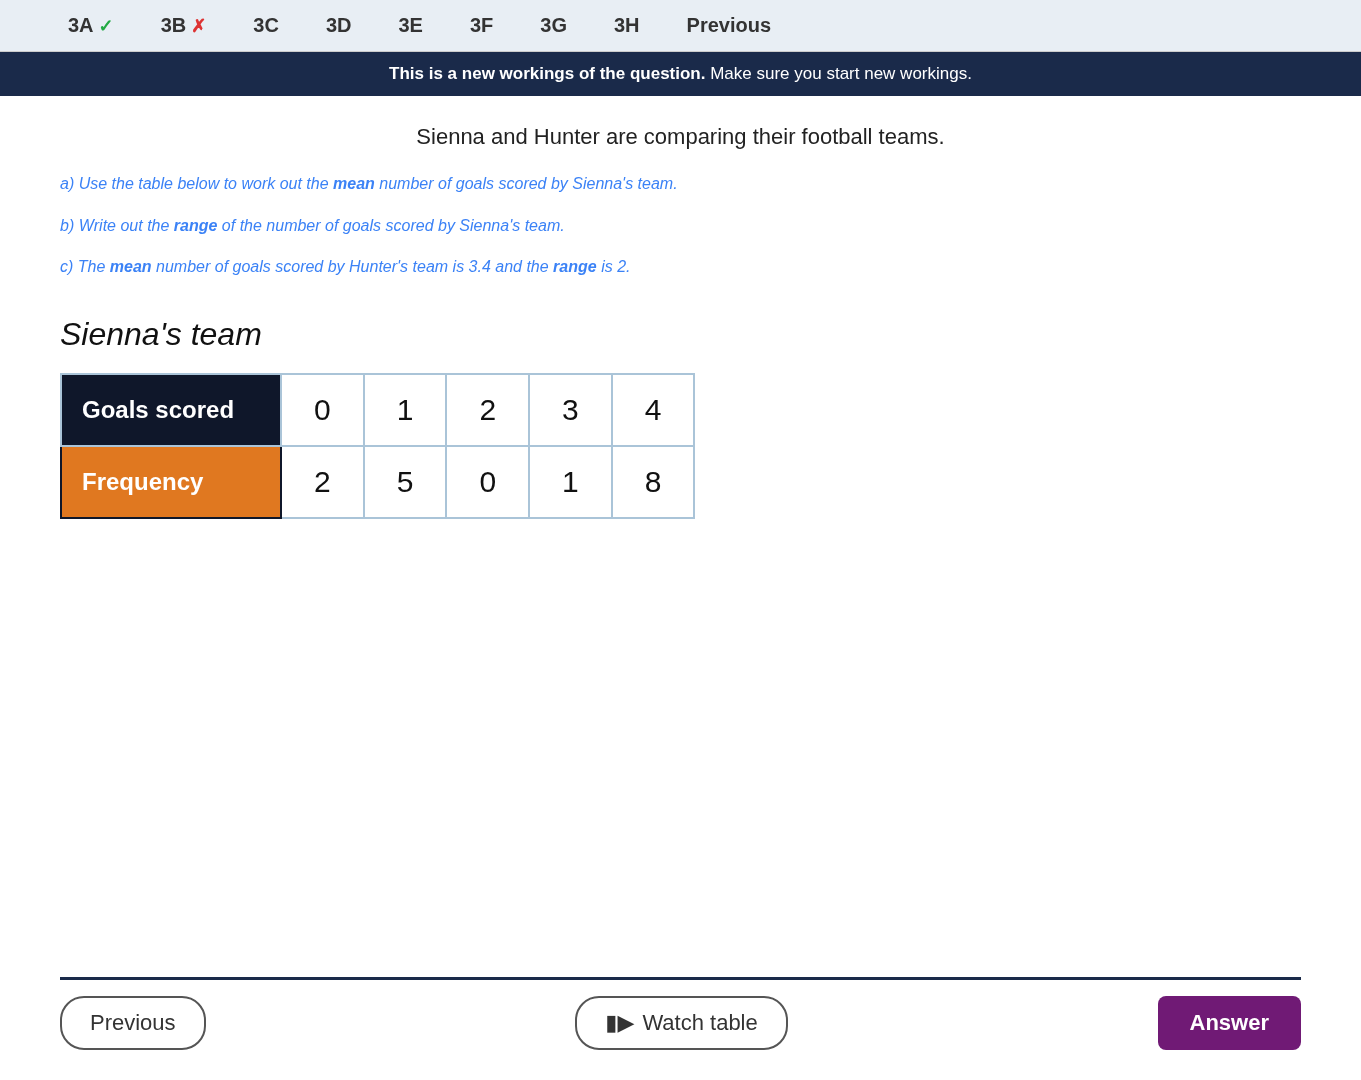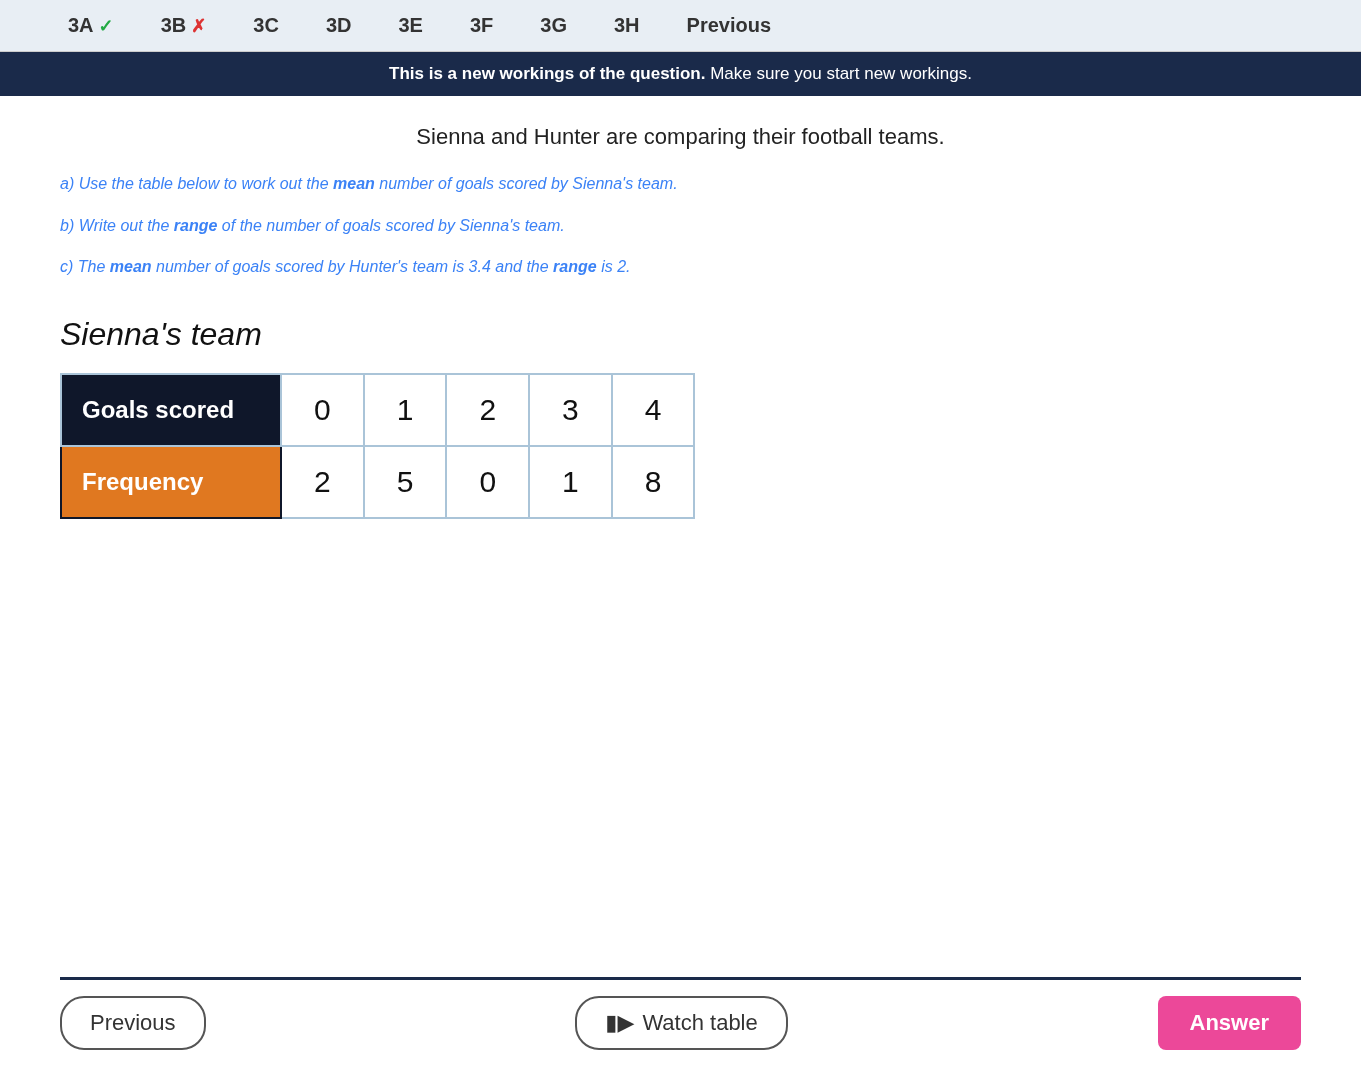--- a/index.html
+++ b/index.html
@@ -163,21 +163,21 @@
       font-size: 22px;
       color: #333;
       padding: 12px 28px;
       cursor: pointer;
       font-weight: 500;
       display: flex;
       align-items: center;
       gap: 8px;
     }
     .btn-answer {
-      background: #ec4899;
+      background: #701a75;
       border: none;
       border-radius: 8px;
       font-size: 22px;
       color: #fff;
       padding: 14px 32px;
       cursor: pointer;
       font-weight: 600;
     }
   </style>
 </head>

